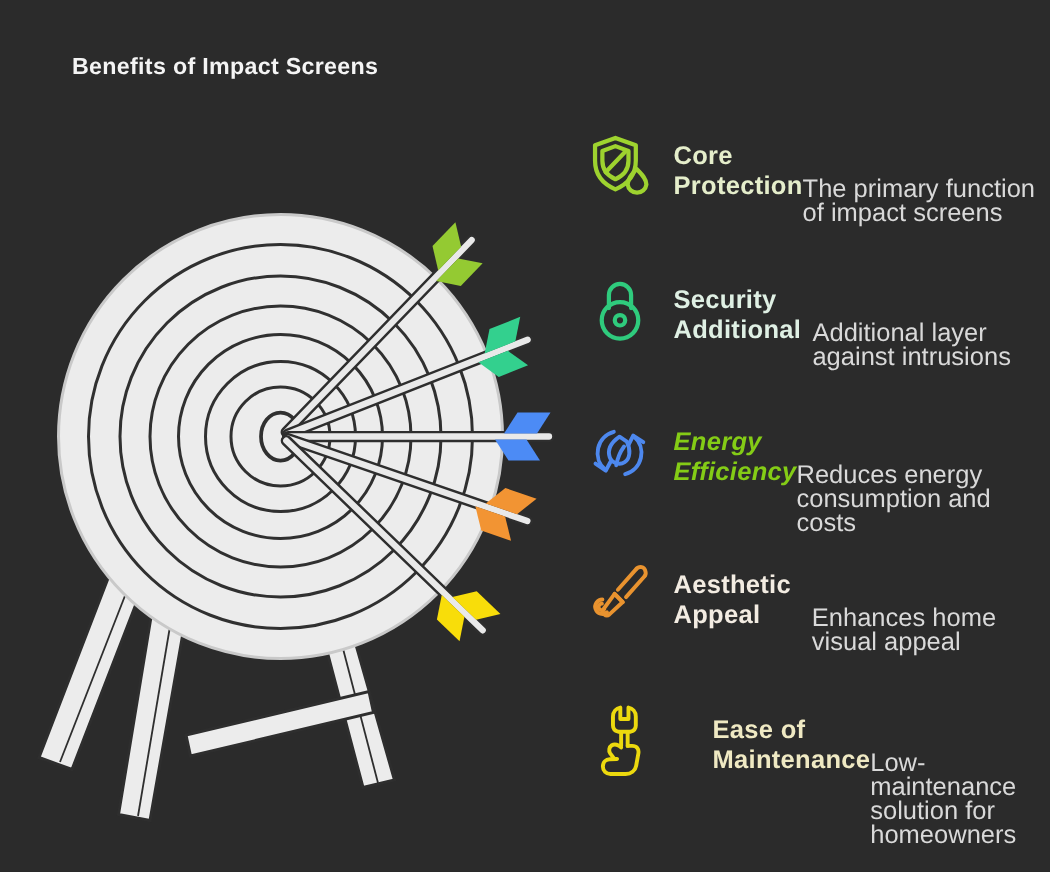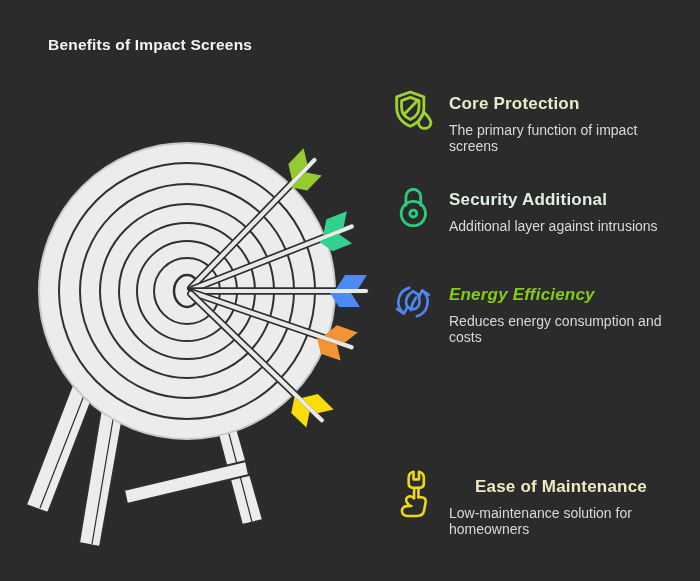--- a/index.html
+++ b/index.html
@@ -8,23 +8,23 @@
     font-family:"Liberation Sans",sans-serif;overflow:hidden;
   }
   .main-title{
     position:absolute;top:36px;left:0;width:100%;
     font-size:15.5px;font-weight:bold;color:#f4f4f4;letter-spacing:.2px;margin-left:48px;
   }
   #target-svg{position:absolute;left:0;top:0;}
   .benefit{position:absolute;left:388px;width:302px;display:flex;align-items:flex-start;gap:11px;}
   .benefit .icon{width:50px;height:50px;flex:0 0 auto;}
   .benefit .icon svg{width:50px;height:50px;display:block;}
-  .benefit-text{display:flex;flex-direction:column;padding-top:8px;}
+  .benefit-text{display:flex;flex-direction:row;padding-top:8px;}
   .benefit-title{font-size:17px;font-weight:bold;line-height:20px;letter-spacing:.2px;}
-  .benefit-subtitle{font-size:14px;line-height:16px;margin-top:8px;color:#d9d9d9;}
+  .benefit-subtitle{font-size:17px;line-height:16px;margin-top:24px;color:#d9d9d9;}
 </style>
 </head>
 <body>
 
 <div id="canvas">
 
   <div class="main-title">Benefits of Impact Screens</div>
 
   <svg id="target-svg" width="380" height="581" viewBox="0 0 380 581">
 
@@ -120,20 +120,37 @@
         <path d="M23 13 C18 16.5 15.5 21 17 25.5 C18.2 29.2 23 30.6 26.2 28.6 C29.5 26.5 30 21 27.5 16 Z"></path>
         <path d="M21 30.5 C21.8 26 23.2 22.5 25.8 19"></path>
       </svg>
     </span>
     <div class="benefit-text">
       <div class="benefit-title" style="color: #84cc16; font-style: italic;">Energy Efficiency</div>
       <div class="benefit-subtitle">Reduces energy consumption and costs</div>
     </div>
   </div>
 
+  <div class="benefit" style="top:372px">
+    <span class="icon">
+      <svg viewBox="0 0 46 46" fill="none" stroke-width="2.4" stroke-linecap="round" stroke-linejoin="round" stroke="#e9932f">
+        <line x1="33.5" y1="6.5" x2="22" y2="19.5"></line>
+        <line x1="38.5" y1="11" x2="27" y2="24"></line>
+        <path d="M33.5 6.5 C35.5 4.8 38 5.5 38.7 7.5 C39.2 8.9 39.3 10.2 38.5 11"></path>
+        <line x1="20" y1="22" x2="25" y2="27"></line>
+        <path d="M20 22 L25 27 L16.8 34.6 C14.6 36.4 11.6 33.6 13.3 31.2 Z"></path>
+        <path d="M12.5 25.5 a4.4 4.4 0 1 0 2.8 7.8"></path>
+        <path d="M12.2 28 a2 2 0 1 0 1.4 3.4"></path>
+      </svg>
+    </span>
+    <div class="benefit-text">
+      <div class="benefit-title" style="color: rgb(243, 236, 226);">Aesthetic Appeal</div>
+      <div class="benefit-subtitle">Enhances home visual appeal</div>
+    </div>
+  </div>
 
   <div class="benefit" style="top:469px">
     <span class="icon">
       <svg viewBox="0 0 46 46" fill="none" stroke-width="2.4" stroke-linecap="round" stroke-linejoin="round" stroke="#ecd90e">
         <path d="M19 13.5 V8 C19 5 21 3 23.5 2.5 V9.5 H28.5 V2.5 C31 3 33 5 33 8 V13.5 C33 15.6 31.6 16.8 29.8 17.3 H22.2 C20.4 16.8 19 15.6 19 13.5 Z"></path>
         <path d="M24 17.5 V26"></path>
         <path d="M28 17.5 V26"></path>
         <path d="M24 27 C22.5 25.3 20 24.6 18.3 25.6 C16.6 26.7 16.2 29 17.3 30.6 L19.5 33.5"></path>
         <path d="M28 26 H30.8 C33.6 26 35 28 34.6 30.5 L33.2 38.2 C32.6 41.3 30 43.2 26.8 43.2 H17.5 C14.8 43.2 12.8 41.2 12.8 38.6 C12.8 36.2 14.6 34.3 17 34.2 L21.5 34"></path>
       </svg>

